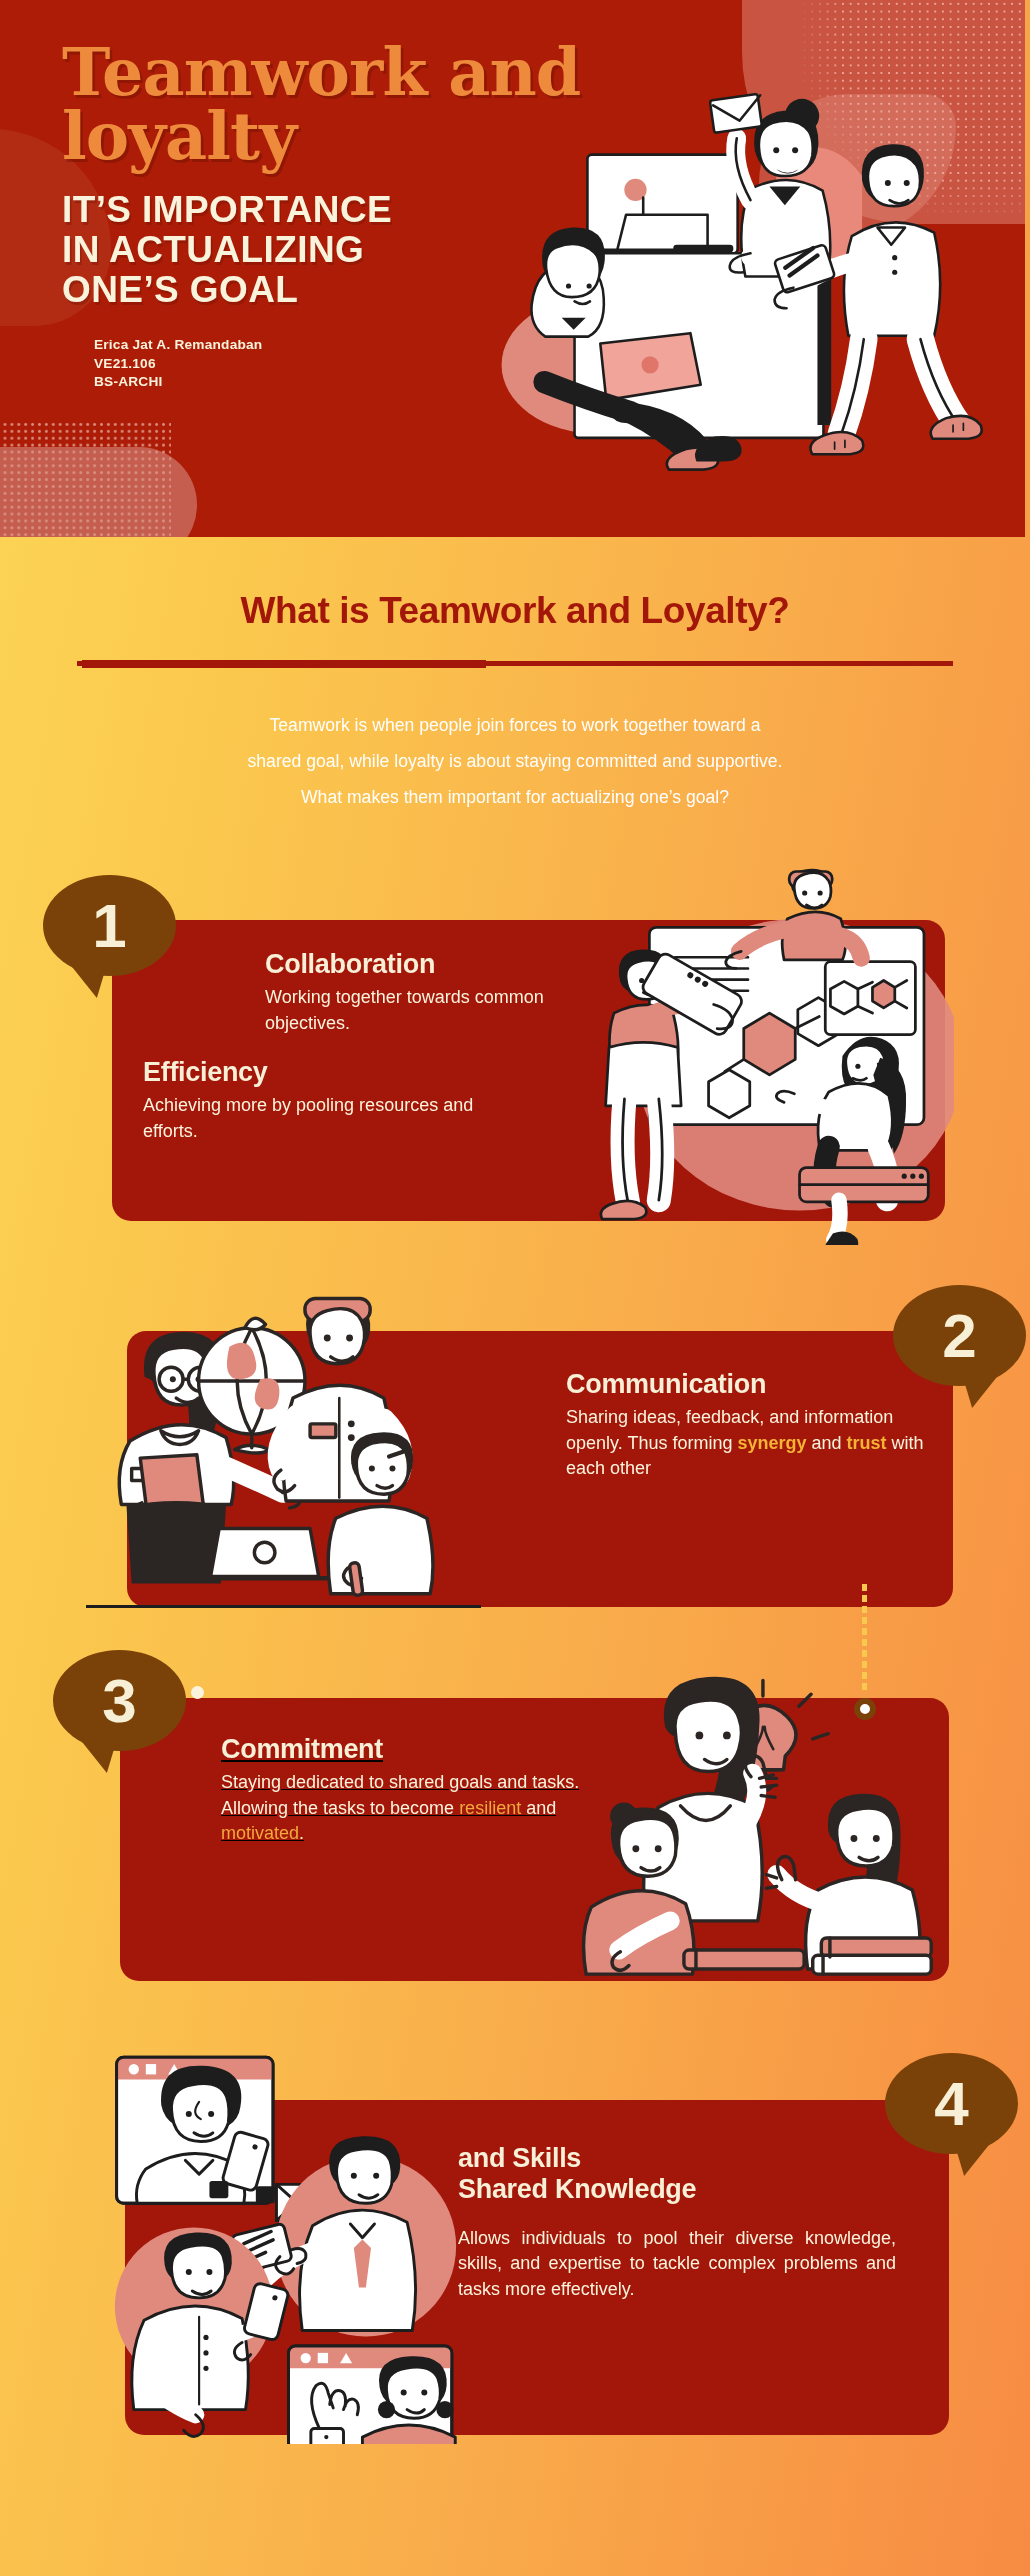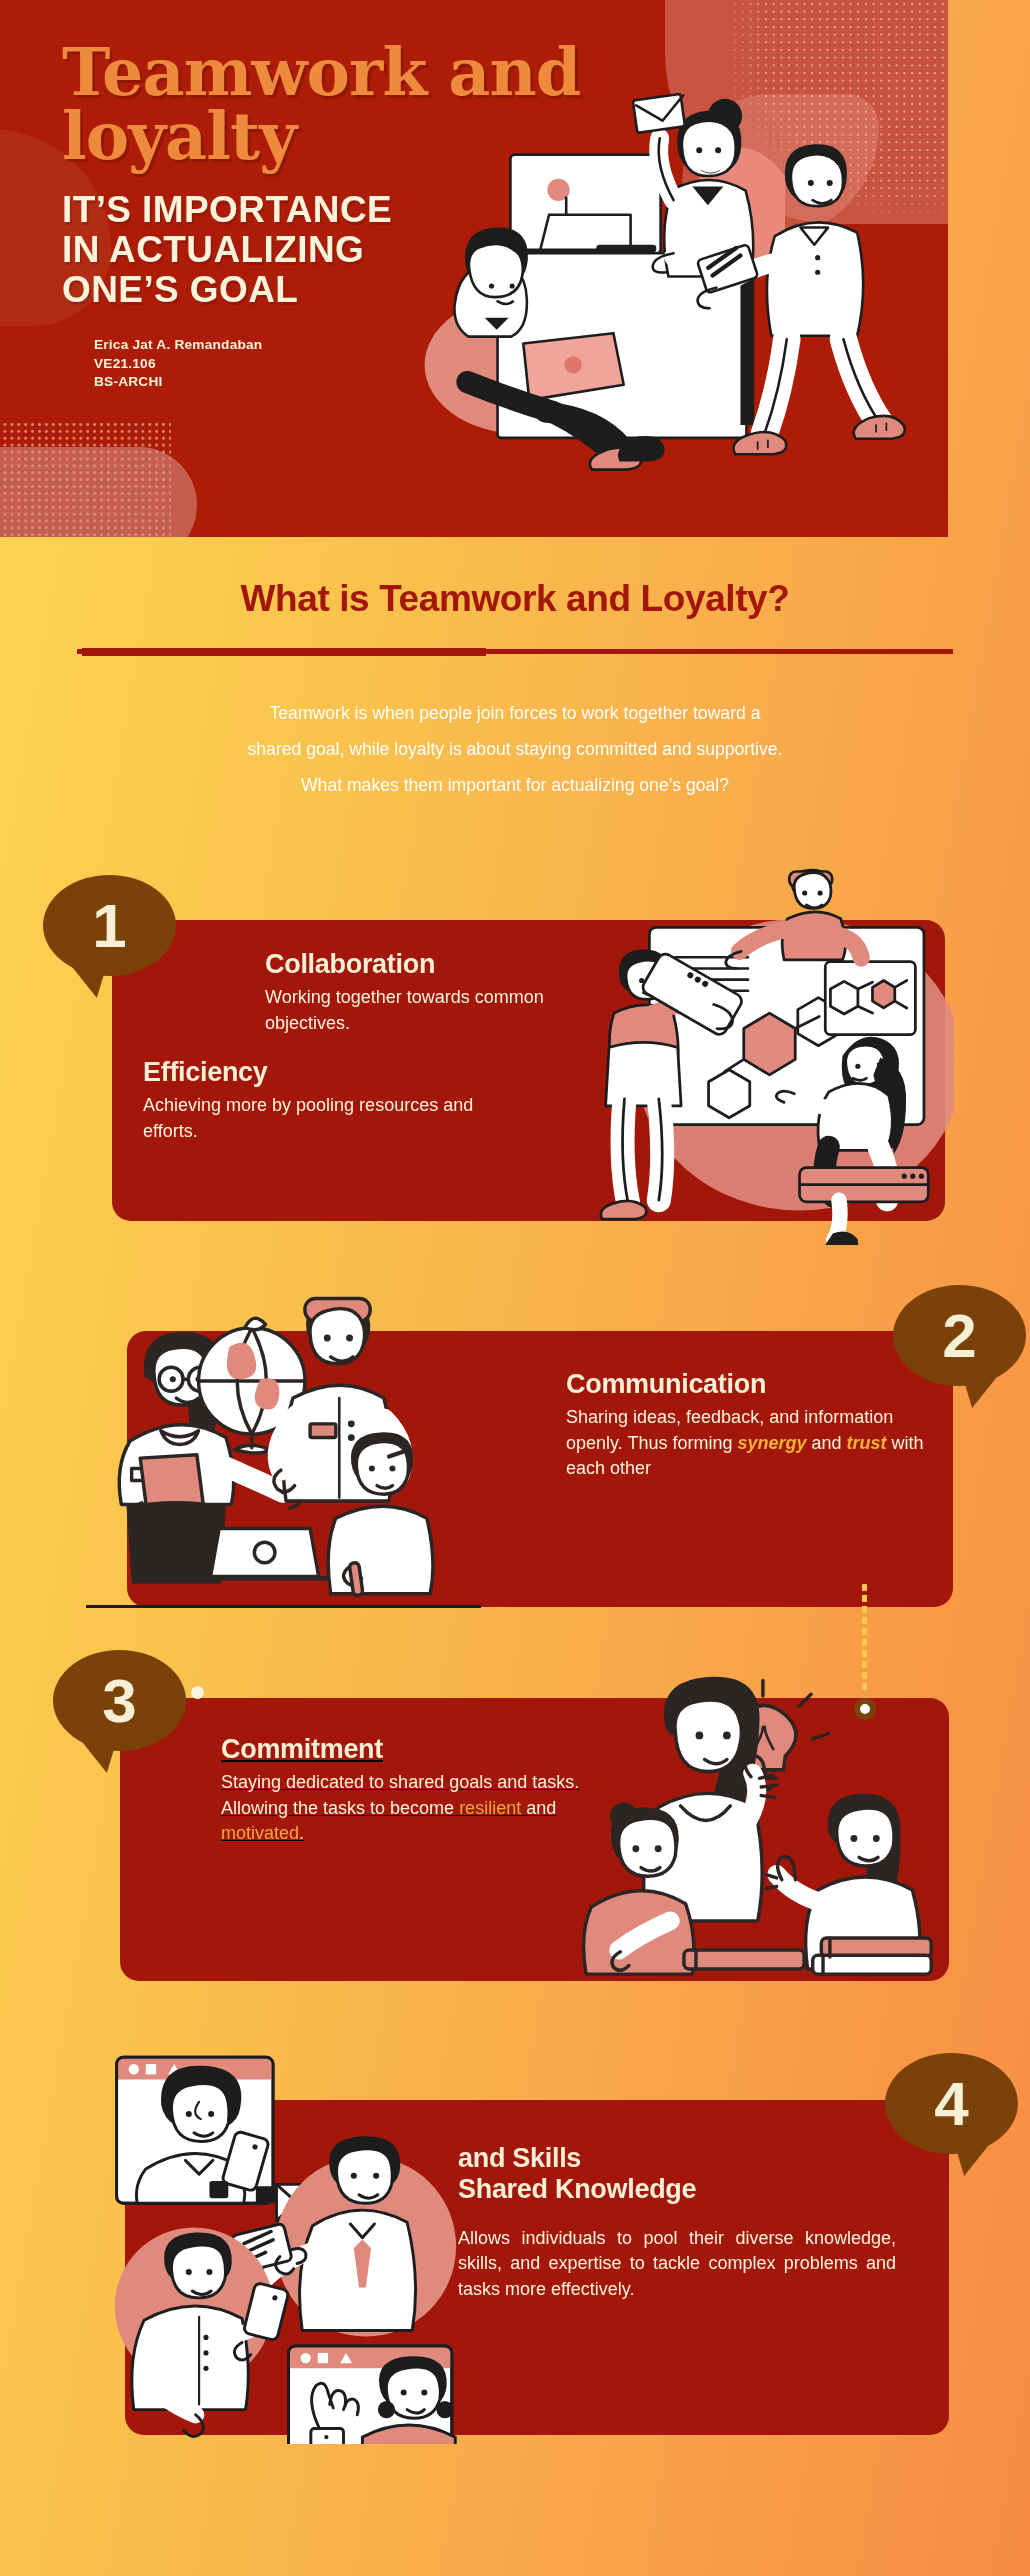--- a/index.html
+++ b/index.html
@@ -16,21 +16,21 @@
     position: relative;
     width: 1030px;
     height: 2576px;
     background: linear-gradient(100deg, #FCD757 0%, #FBC94E 22%, #F9AE4B 58%, #F78B43 100%);
     overflow: hidden;
   }
 
   
   .header {
     position: relative;
-    width: 948px;
+    width: 1025px;
     height: 537px;
     background: #AD1C06;
     overflow: hidden;
   }
   .hdr-blob-a {
     position: absolute; right: 0; top: -34px;
     width: 283px; height: 258px;
     background: #E08374; opacity: .55;
     border-radius: 0 0 0 172px;
   }
@@ -105,21 +105,21 @@
   .section {
     position: absolute; left: 0; top: 537px; width: 1030px;
   }
   .sec-title {
     text-align: center;
     font-family: "Liberation Sans", sans-serif;
     font-weight: 700;
     font-size: 37px;
     color: #A3170B;
     letter-spacing: -0.4px;
-    padding-top: 41px;
+    padding-top: 53px;
   }
   .sec-rule-wrap { position: relative; width: 876px; margin: 27.5px auto 0; height: 8.6px; }
   .sec-rule {
     position: absolute; left: 0; top: 1.7px; width: 876px; height: 5.2px;
     background: #A3170B;
   }
   .sec-rule-thick {
     position: absolute; left: 5.2px; top: 0.9px; width: 404px; height: 7.7px;
     background: #A3170B;
   }
@@ -172,21 +172,21 @@
     line-height: 1.15;
     letter-spacing: -0.3px;
   }
   .ctext {
     font-size: 18px;
     line-height: 1.42;
     color: #FBF4DC;
     margin-top: 5.2px;
   }
   .ctext.justify { text-align: justify; }
-  .hl { color: #F5B335; font-weight: 700; font-style: italic; }
+  .hl { color: #F5B335; font-weight: 700; }
   .hl-soft { color: #F0A93C; }
 
   
   .connector {
     position: absolute;
     left: 862px; top: 1584px;
     width: 5.2px; height: 107px;
     background-image: linear-gradient(#F9C84E 62%, transparent 0);
     background-size: 5.2px 11px;
     z-index: 20;

